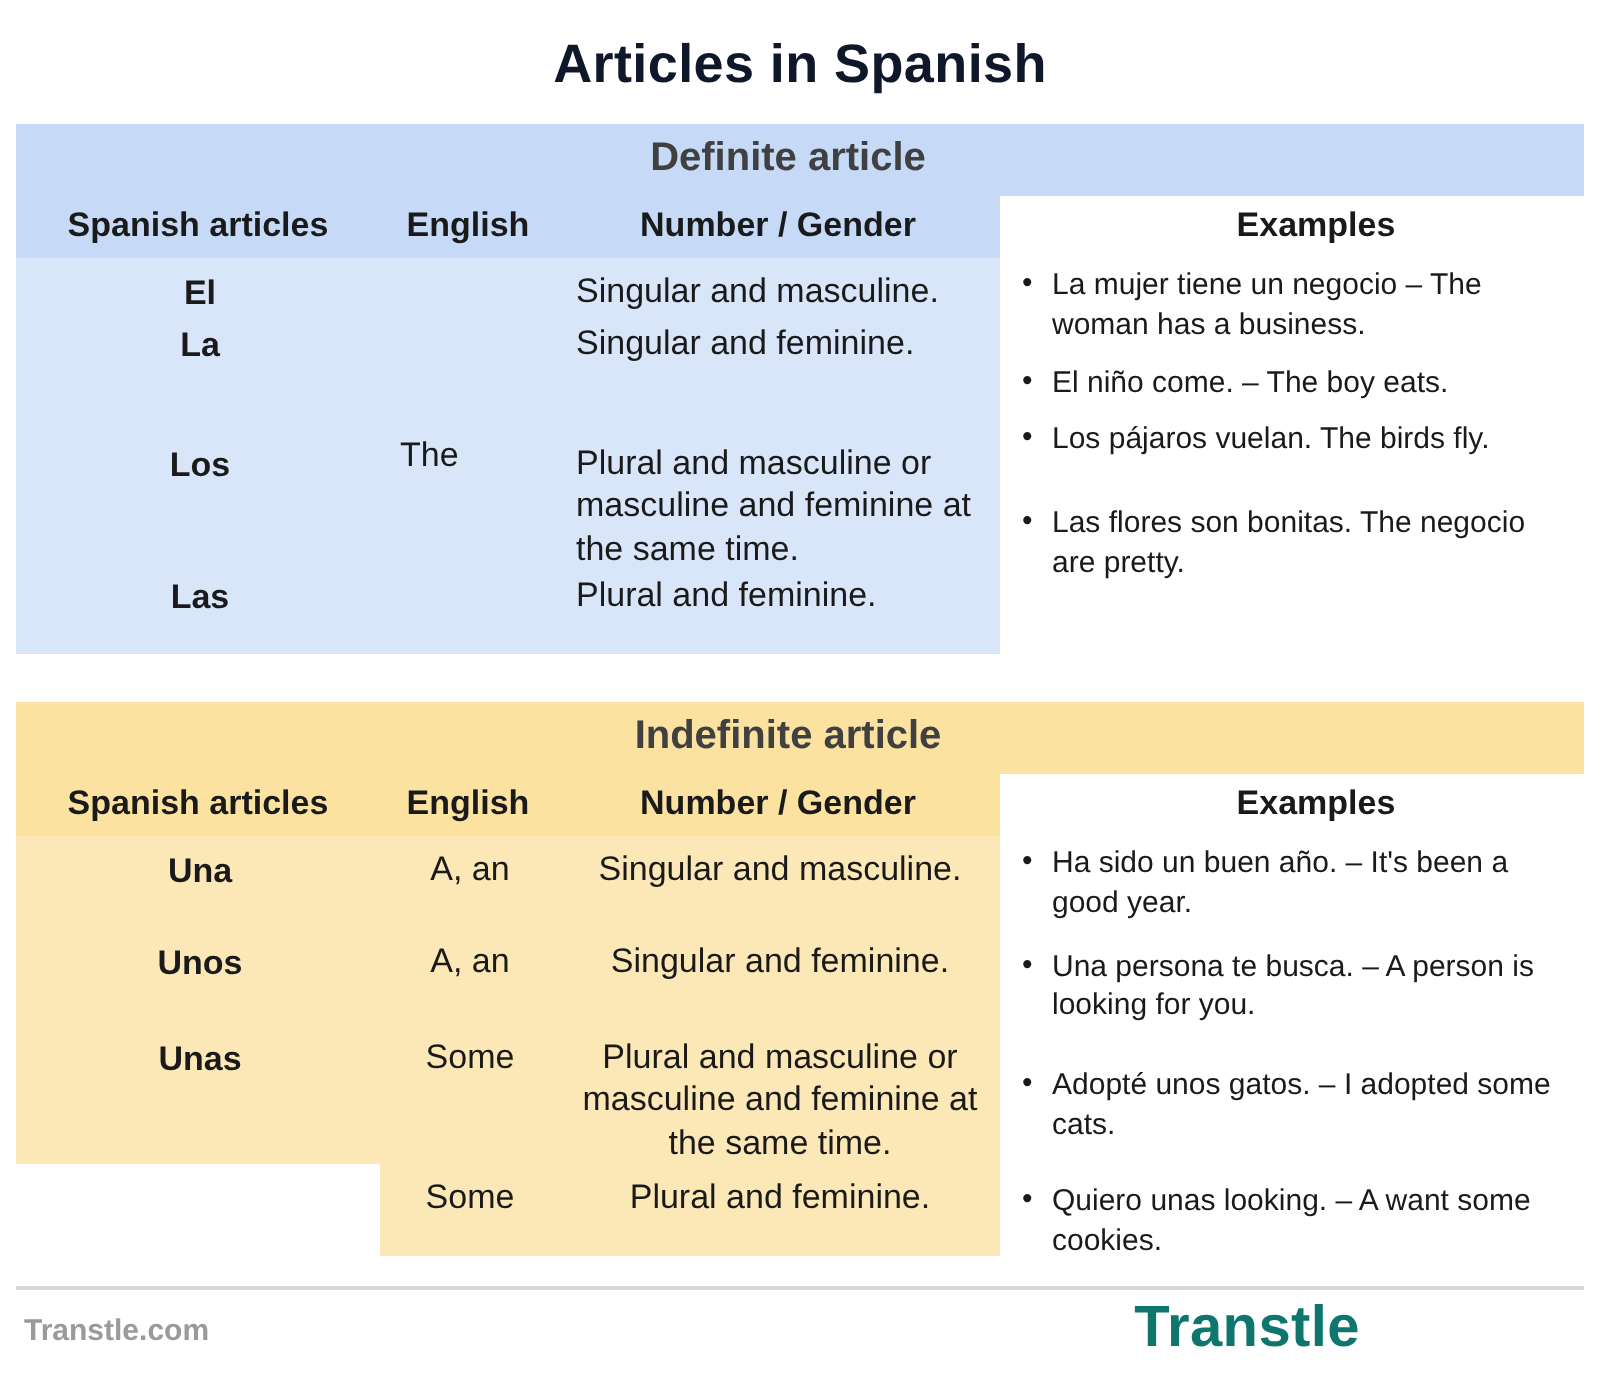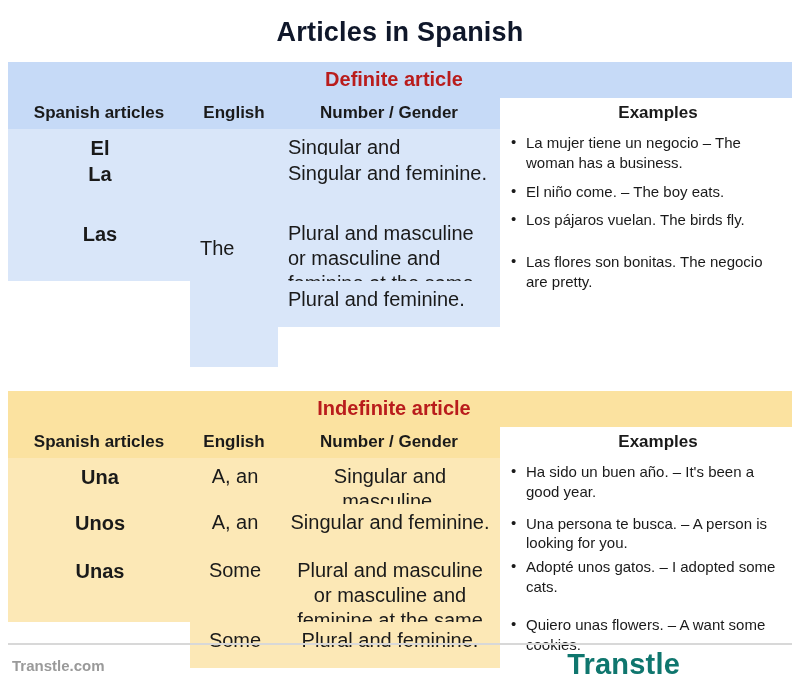--- a/index.html
+++ b/index.html
@@ -32,21 +32,21 @@
   }
 
   
   .table-block {
     margin: 0 8px;
   }
   .section-header {
     text-align: center;
     font-size: 20px;
     font-weight: bold;
-    color: #b91c1c;
+    color: #404040;
     padding: 6px 12px 7px 0;
   }
   .definite .section-header { background: #c6daf7; }
   .indefinite .section-header { background: #fbe2a0; }
 
   .grid {
     display: grid;
     grid-template-columns: 182px 88px 222px 292px;
     width: 784px;
   }
@@ -58,21 +58,21 @@
     box-sizing: border-box;
   }
   .definite .col-head { background: #c6daf7; }
   .indefinite .col-head { background: #fbe2a0; }
   .col-head.examples {
     background: #ffffff !important;
     margin-left: 24px;
   }
 
   .cell {
-    font-size: 20px;
+    font-size: 17px;
     box-sizing: border-box;
     padding: 6px 8px 6px 10px;
     line-height: 1.25;
   }
   .definite .cell { background: #d9e6f9; }
   .indefinite .cell { background: #fce8b6; text-align: center; }
 
   .cell.article {
     text-align: center;
     font-weight: bold;
@@ -163,24 +163,25 @@
       <div class="col-head">English</div>
       <div class="col-head">Number / Gender</div>
       <div class="col-head examples">Examples</div>
     </div>
 
     <div class="grid">
 
       <div style="display:grid; grid-template-rows: 26px 60px 66px 46px;">
         <div class="cell article">El</div>
         <div class="cell article">La</div>
+        <div class="cell article">Los</div>
         <div class="cell article">Las</div>
       </div>
 
-      <div class="cell english center-v" style="height:238px;">The</div>
+      <div class="cell english center-v" style="height:198px;">The</div>
 
       <div style="display:grid; grid-template-rows: 26px 60px 66px 46px;">
         <div class="cell gender">Singular and masculine.</div>
         <div class="cell gender">Singular and feminine.</div>
         <div class="cell gender">Plural and masculine or masculine and feminine at the same time.</div>
         <div class="cell gender">Plural and feminine.</div>
       </div>
 
       <div class="examples-col">
         <ul class="examples-list">
@@ -223,23 +224,23 @@
       <div style="display:grid; grid-template-rows: 46px 48px 70px 46px;">
         <div class="cell gender">Singular and masculine.</div>
         <div class="cell gender">Singular and feminine.</div>
         <div class="cell gender">Plural and masculine or masculine and feminine at the same time.</div>
         <div class="cell gender">Plural and feminine.</div>
       </div>
 
       <div class="examples-col">
         <ul class="examples-list">
           <li style="margin-bottom:12px;">Ha sido un buen año. – It's been a good year.</li>
-          <li style="margin-bottom:4px;">Una persona te busca. – A person is looking for you.</li>
+          <li style="margin-bottom:20px;">Una persona te busca. – A person is looking for you.</li>
           <li style="margin-bottom:18px;">Adopté unos gatos. – I adopted some cats.</li>
-          <li>Quiero unas flowers. – A want some cookies.</li>
+          <li>Quiero unas looking. – A want some cookies.</li>
         </ul>
       </div>
     </div>
   </div>
 
   <div class="footer">
     <div class="footer-rule"></div>
     <div class="footer-left">Transtle.com</div>
     <div class="footer-brand">Transtle</div>
   </div>

